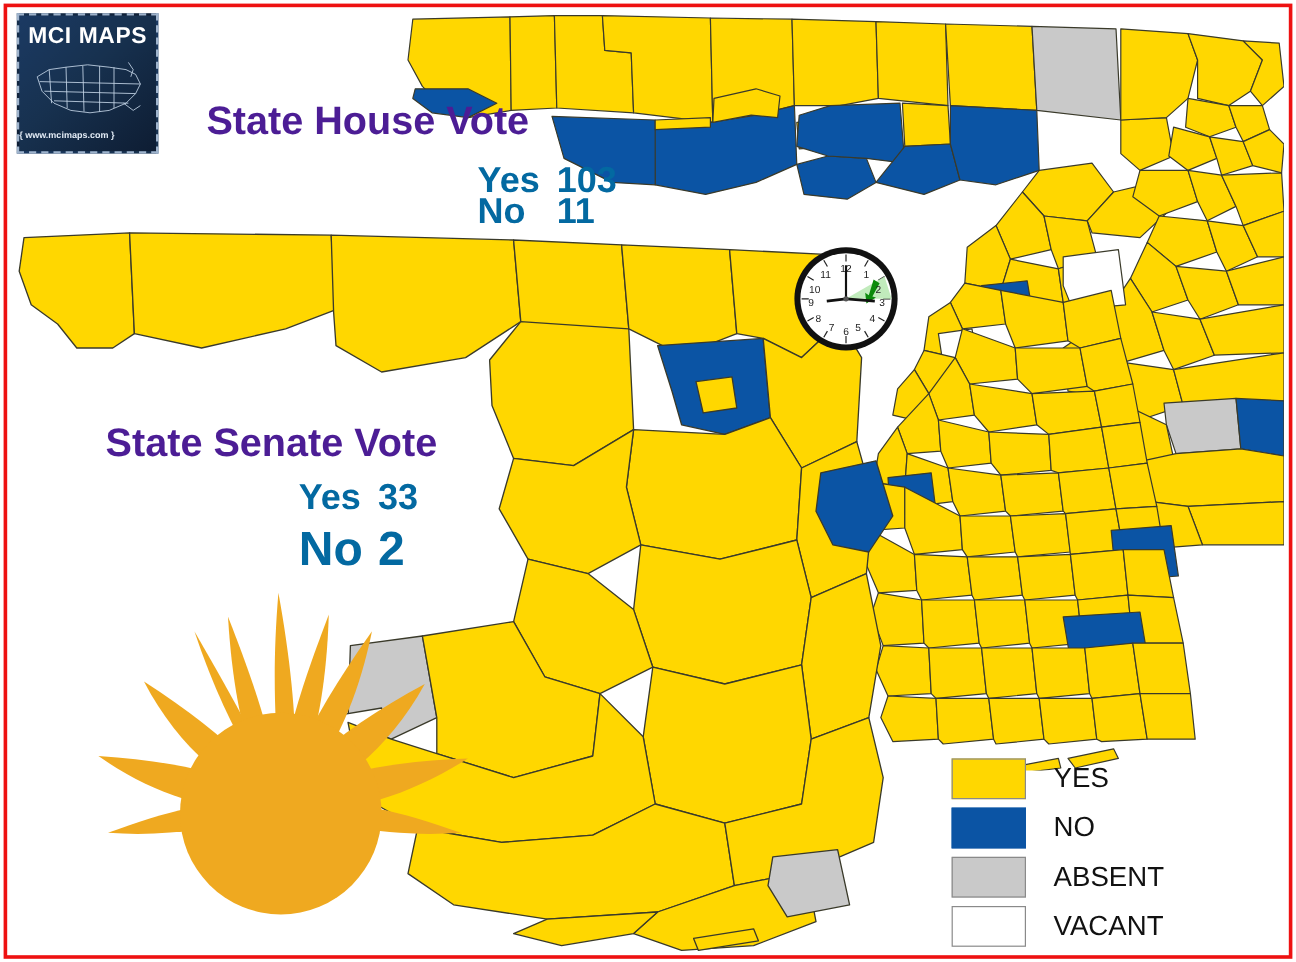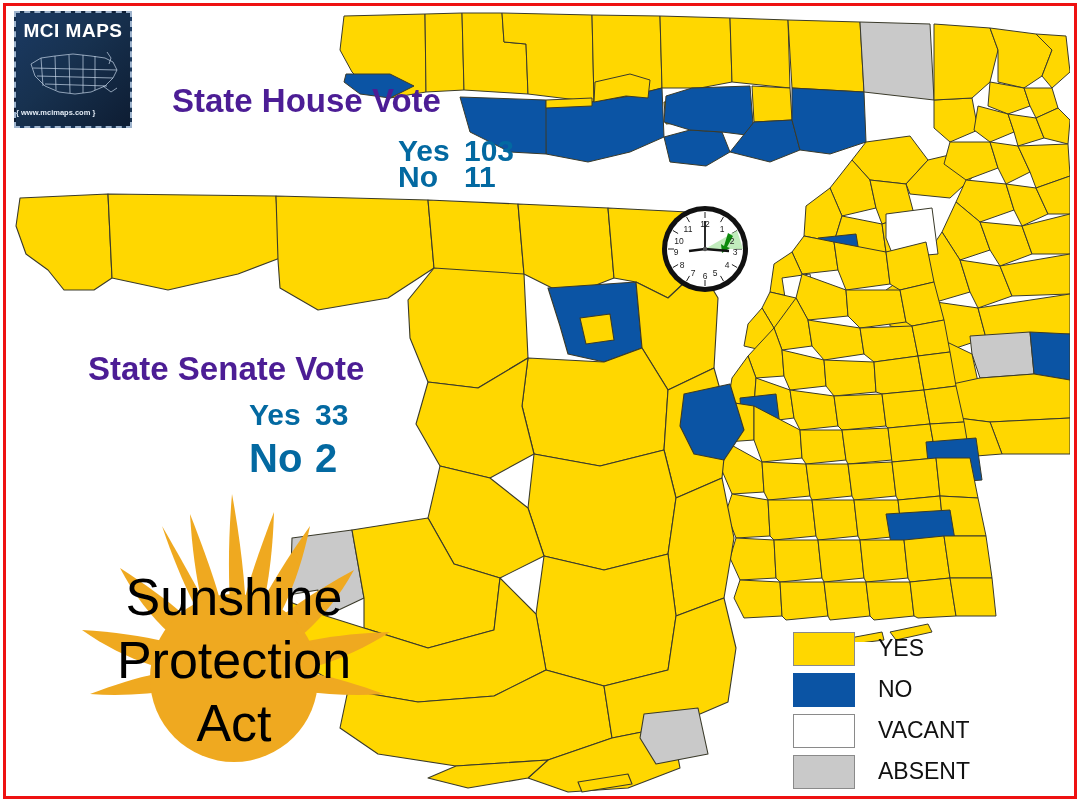--- a/index.html
+++ b/index.html
@@ -408,39 +408,34 @@
       <path d="M186 178 C166 136 144 96 114 44 C134 104 158 148 180 180 Z"></path>
       <path d="M184 180 C156 148 122 118 72 86 C100 140 140 172 178 188 Z"></path>
       <path d="M182 182 C146 164 98 152 34 148 C82 182 134 196 178 194 Z"></path>
       <path d="M182 186 C146 182 100 190 42 212 C96 216 146 206 182 196 Z"></path>
       <path d="M190 186 C226 182 276 190 336 212 C280 216 228 206 192 196 Z"></path>
       <path d="M186 174 C190 130 204 88 226 30 C224 98 212 146 198 178 Z"></path>
       <path d="M184 174 C178 130 164 88 142 32 C146 100 158 146 174 178 Z"></path>
     </g>
     <circle cx="186" cy="196" r="84" fill="#efa920"></circle>
   </svg>
-  <div id="sun-text">
-    <div>Sunshine</div>
-    <div>Protection</div>
-    <div>Act</div>
-  </div>
 
   <div id="legend">
     <div class="legend-row">
       <span class="legend-swatch" style="background:#ffd700;border-color:#8a8a8a;"></span>
       <span class="legend-label">YES</span>
     </div>
     <div class="legend-row">
       <span class="legend-swatch" style="background:#0b54a4;border-color:#0b54a4;"></span>
       <span class="legend-label">NO</span>
     </div>
     <div class="legend-row">
+      <span class="legend-swatch" style="background:#c9c9c9;border-color:#8a8a8a;"></span>
+      <span class="legend-label">ABSENT</span>
+    </div>
+    <div class="legend-row">
       <span class="legend-swatch" style="background:#ffffff;border-color:#8a8a8a;"></span>
       <span class="legend-label">VACANT</span>
     </div>
-    <div class="legend-row">
-      <span class="legend-swatch" style="background:#c9c9c9;border-color:#8a8a8a;"></span>
-      <span class="legend-label">ABSENT</span>
-    </div>
   </div>
 
   <div id="frame"></div>
 </div>
 
 </body></html>

